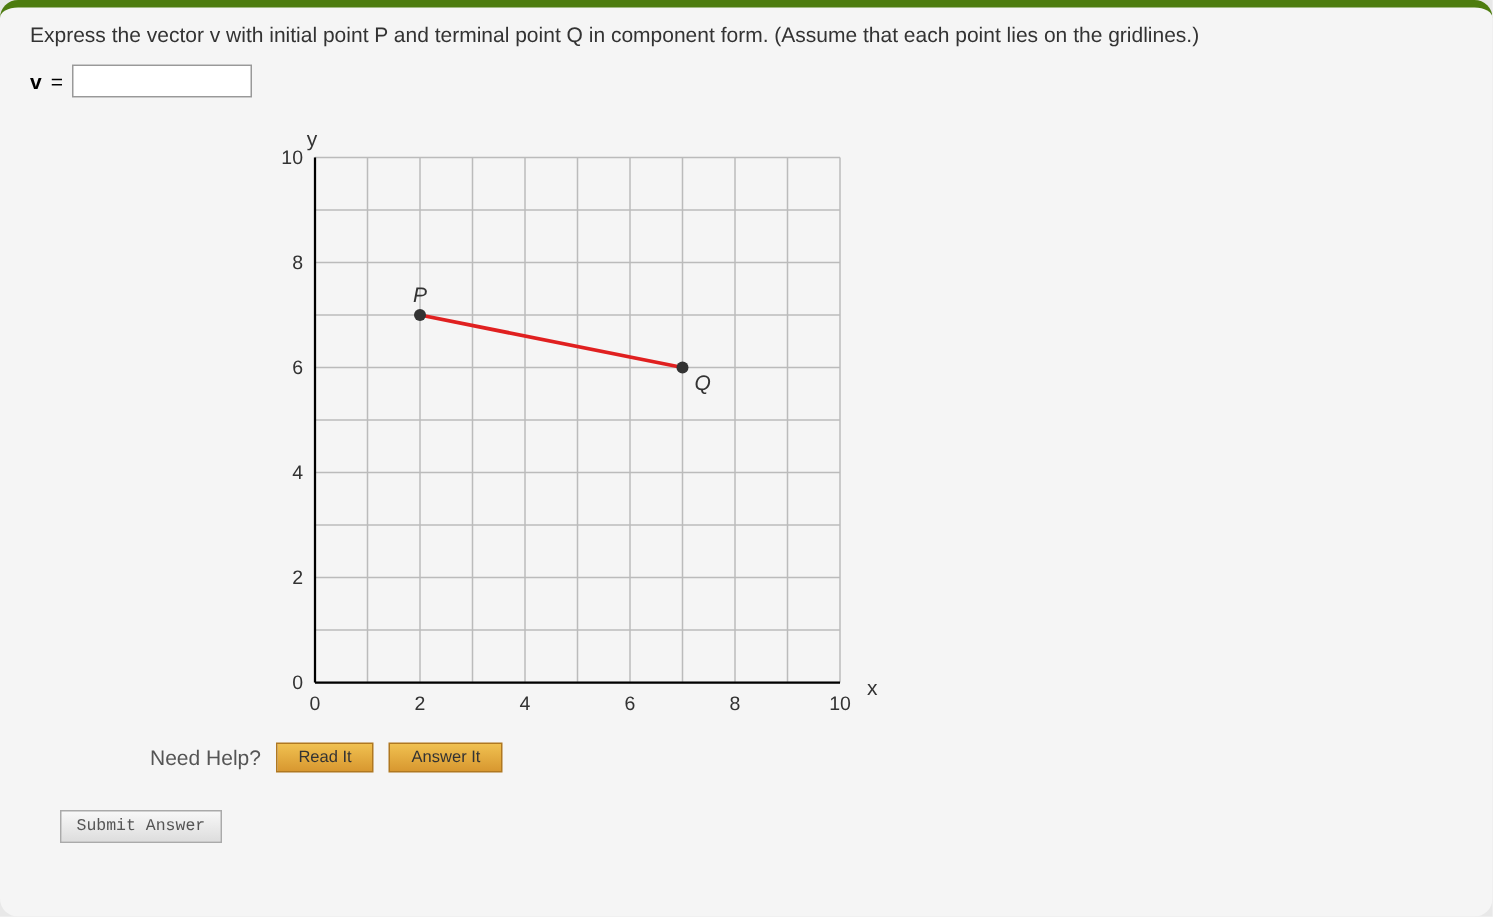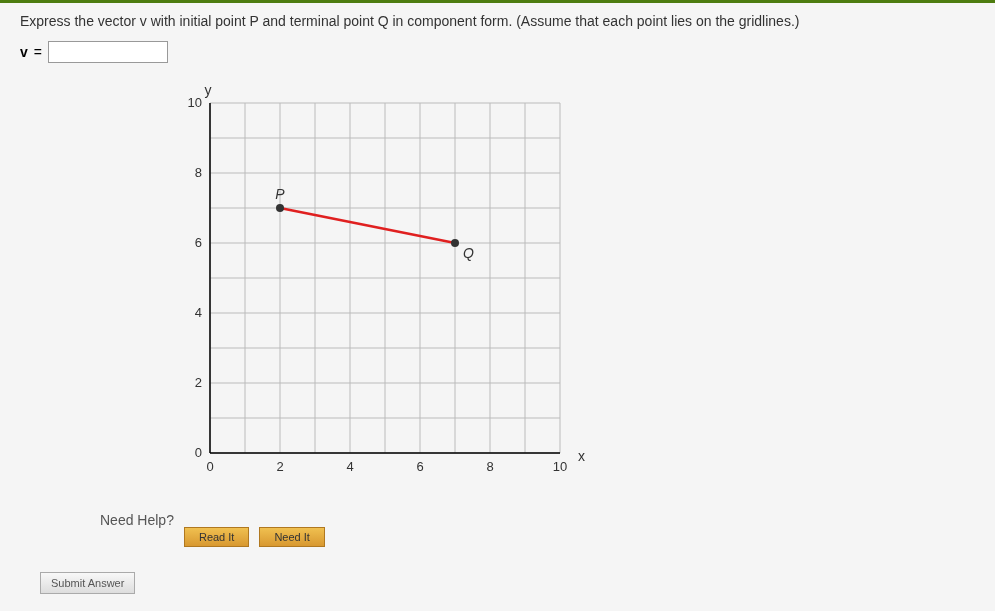--- a/index.html
+++ b/index.html
@@ -6,23 +6,24 @@
     body {
       font-family: Arial, sans-serif;
       background: #e8e8e8;
       width: 995px;
       height: 611px;
       overflow: hidden;
       position: relative;
     }
     .container {
       background: #f5f5f5;
-      border-top: 3px solid #4d7c0f;
+      border-top: 5px solid #4d7c0f;
       padding: 10px 20px;
       height: 100%;
+      border-radius: 12px;
     }
     .question-text {
       font-size: 14px;
       color: #333;
       margin-bottom: 12px;
     }
     .answer-row {
       display: flex;
       align-items: center;
       gap: 6px;
@@ -62,31 +63,31 @@
       font-weight: normal;
       color: #555;
     }
     .help-btn {
       background: linear-gradient(#f0c050, #d89830);
       border: 1px solid #b07820;
       padding: 3px 14px;
       font-size: 11px;
       color: #333;
       cursor: pointer;
-      margin-top: 34px;
     }
     .submit-btn {
       margin-left: 20px;
       margin-top: 25px;
       background: linear-gradient(#f8f8f8, #ddd);
       border: 1px solid #aaa;
       padding: 4px 10px;
       font-size: 11px;
       color: #555;
       cursor: pointer;
+      font-family: Liberation Mono, monospace;
     }
     svg text {
       font-family: Arial, sans-serif;
     }
   </style>
 </head>
 <body>
 
 <div class="container">
   <div class="question-text">Express the vector v with initial point P and terminal point Q in component form. (Assume that each point lies on the gridlines.)</div>
@@ -161,17 +162,17 @@
       <text x="120" y="116" font-size="14" font-style="italic" fill="#333" text-anchor="middle">P</text>
 
       <circle cx="295" cy="160" r="4" fill="#333"></circle>
       <text x="303" y="175" font-size="14" font-style="italic" fill="#333">Q</text>
     </svg>
   </div>
 
   <div class="need-help">
     <span class="need-help-label">Need Help?</span>
     <button class="help-btn">Read It</button>
-    <button class="help-btn">Need It</button>
+    <button class="help-btn">Answer It</button>
   </div>
 
   <button class="submit-btn">Submit Answer</button>
 </div>
 
 </body></html>

